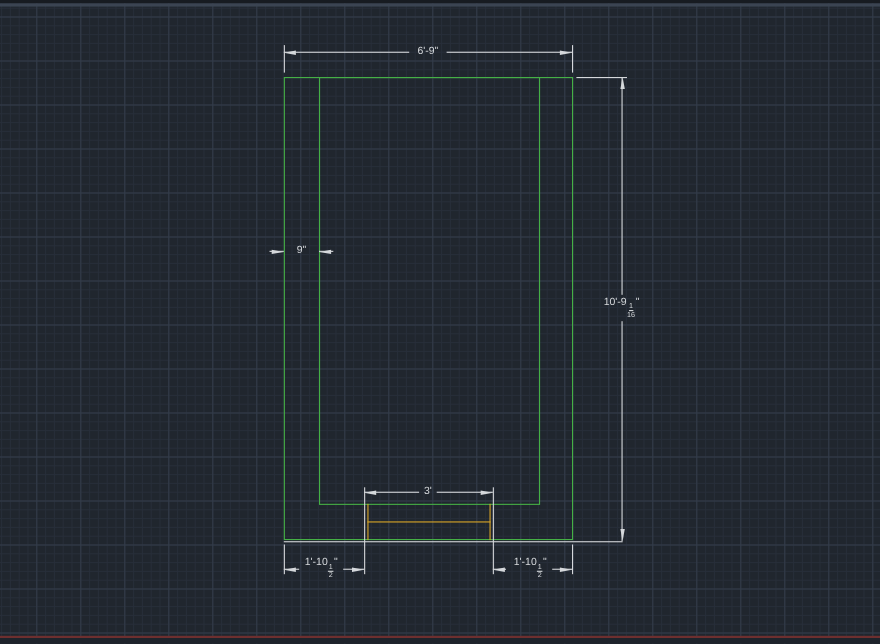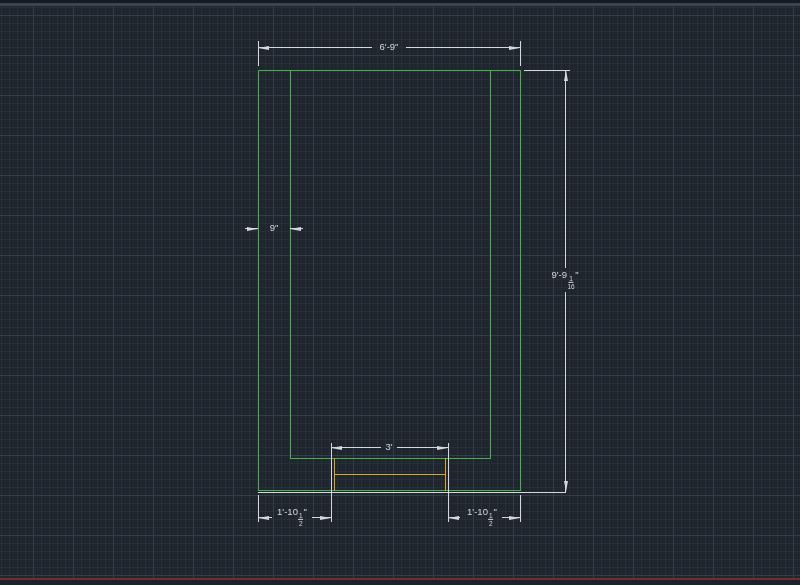--- a/index.html
+++ b/index.html
@@ -63,21 +63,21 @@
   <div class="arr l" style="left:258px;top:45.5px;"></div>
   <div class="arr r" style="left:509px;top:45.5px;"></div>
   <div class="dimtext" style="left:389px;top:47px;">6'-9"</div>
 
   <div class="hline" style="left:524px;top:70px;width:46px;"></div>
   <div class="vline" style="left:565px;top:70px;height:198px;"></div>
   <div class="vline" style="left:565px;top:292px;height:200px;"></div>
   <div class="arr u" style="left:563.5px;top:70px;"></div>
   <div class="arr d" style="left:563.5px;top:481px;"></div>
   <div class="dimtext" style="left:565px;top:280px;">
-    <span>9'-9</span><span class="frac">
+    <span>10'-9</span><span class="frac">
         <span class="num">1</span>
         <span class="den">16</span>
       </span><span>"</span>
   </div>
 
   <div class="hline" style="left:245px;top:228px;width:13px;"></div>
   <div class="hline" style="left:290px;top:228px;width:13px;"></div>
   <div class="arr r" style="left:247px;top:226.5px;"></div>
   <div class="arr l" style="left:290px;top:226.5px;"></div>
   <div class="dimtext" style="left:274px;top:228px;">9"</div>

